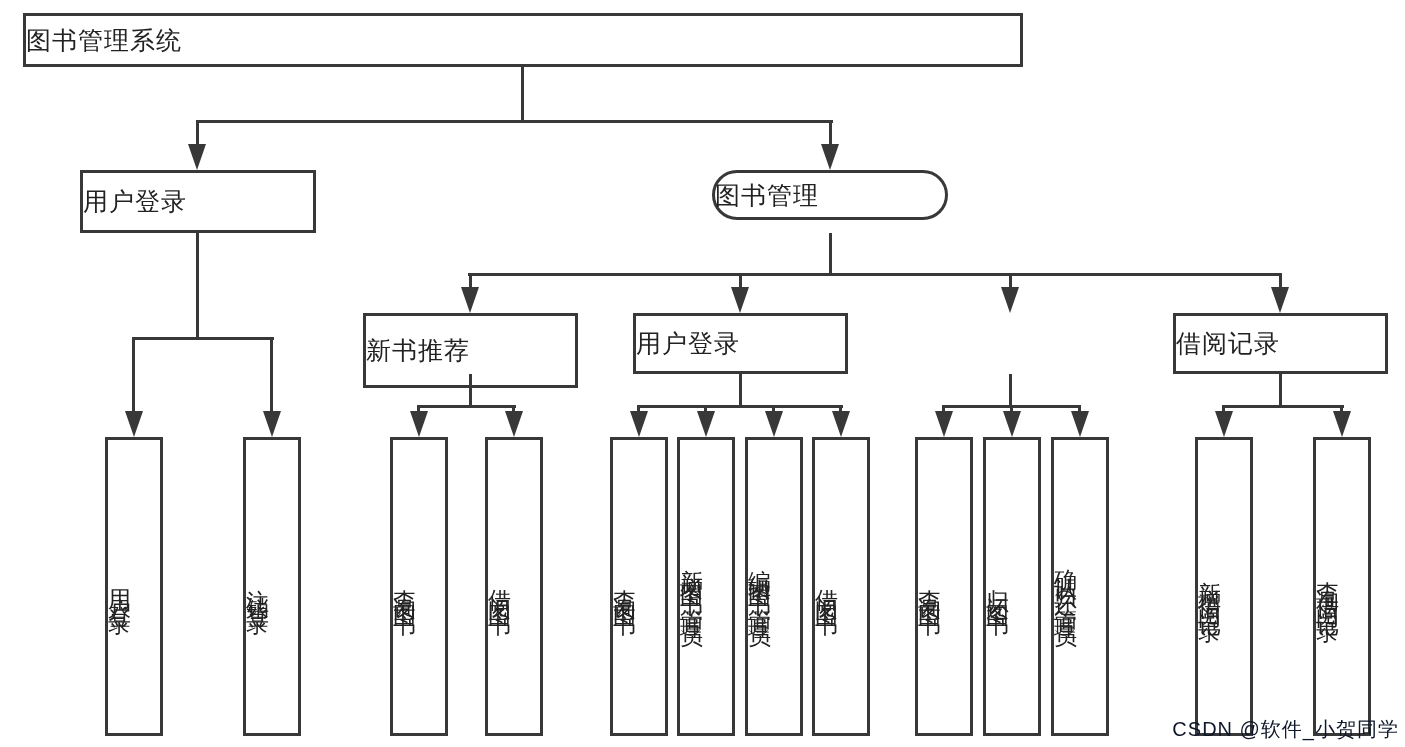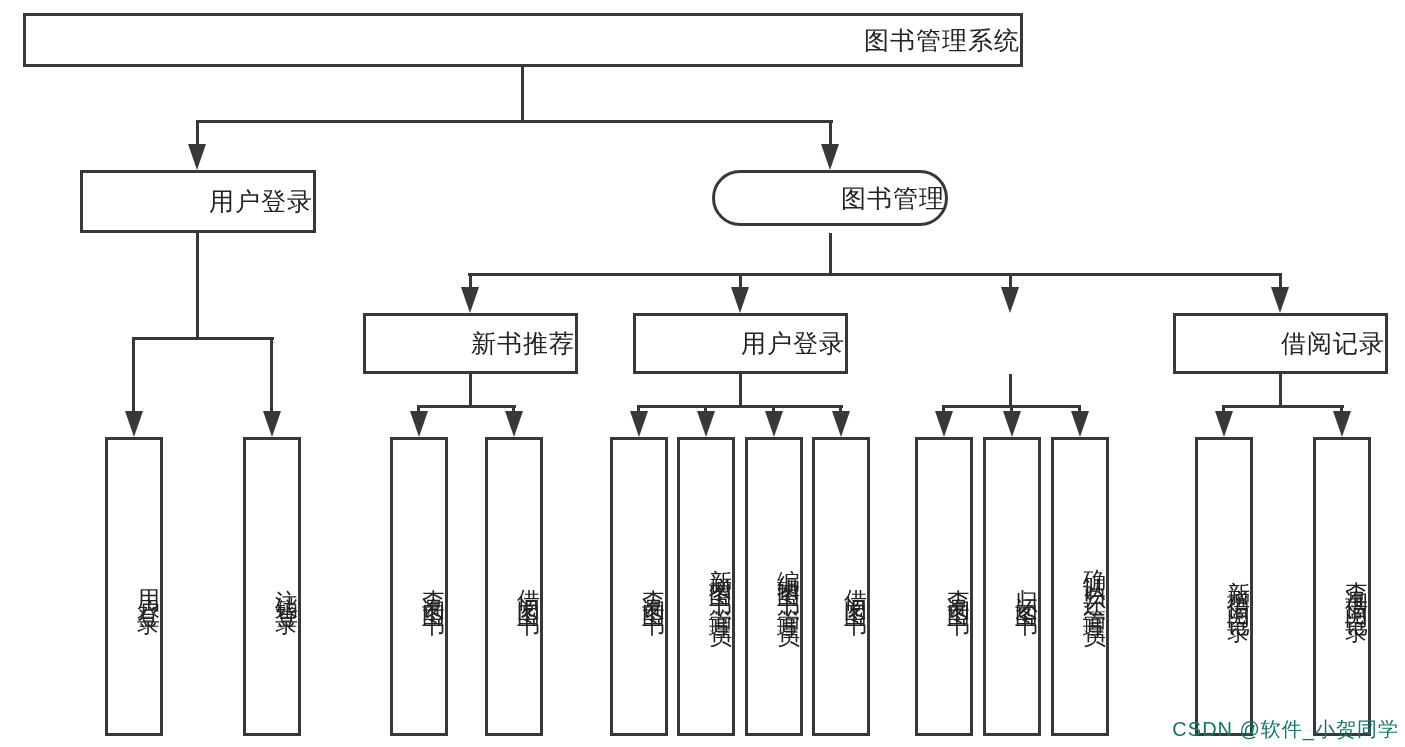--- a/index.html
+++ b/index.html
@@ -10,21 +10,21 @@
     font-family:"Liberation Sans","DejaVu Sans",sans-serif;
     overflow:hidden;
   }
   .box{
     position:absolute;
     background:#ffffff;
     border:3px solid #383838;
     box-sizing:border-box;
     display:flex;
     align-items:center;
-    justify-content:flex-end;
+    justify-content:flex-start;
     color:#222222;
   }
   .hlabel{
     font-size:25px;
     letter-spacing:1px;
     white-space:nowrap;
   }
   .leaf{
     width:58px;
     top:437px;
@@ -47,43 +47,43 @@
     width:0;height:0;
     border-left:9px solid transparent;
     border-right:9px solid transparent;
     border-top:26px solid #383838;
   }
   .watermark{
     position:absolute;
     right:6px;
     bottom:4px;
     font-size:20px;
-    color:#0f766e;
+    color:#0f172a;
     letter-spacing:1px;
     white-space:nowrap;
     z-index:10;
   }
 </style>
 </head>
 <body>
 
 <div id="canvas">
 
   <div class="box" style="left:23px;top:13px;width:1000px;height:54px;">
     <span class="hlabel">图书管理系统</span>
   </div>
 
   <div class="box" style="left:80px;top:170px;width:236px;height:63px;">
     <span class="hlabel">用户登录</span>
   </div>
-  <div class="box" style="left:712px;top:170px;width:236px;height:56px;border-radius:28px;">
+  <div class="box" style="left:712px;top:170px;width:236px;height:50px;border-radius:28px;">
     <span class="hlabel">图书管理</span>
   </div>
 
-  <div class="box" style="left:363px;top:313px;width:215px;height:61px;">
+  <div class="box" style="left:363px;top:313px;width:215px;height:75px;">
     <span class="hlabel">新书推荐</span>
   </div>
   <div class="box" style="left:633px;top:313px;width:215px;height:61px;">
     <span class="hlabel">用户登录</span>
   </div>
   <div class="box" style="left:1173px;top:313px;width:215px;height:61px;">
     <span class="hlabel">借阅记录</span>
   </div>
 
   <div class="box leaf" style="left:105px;">

